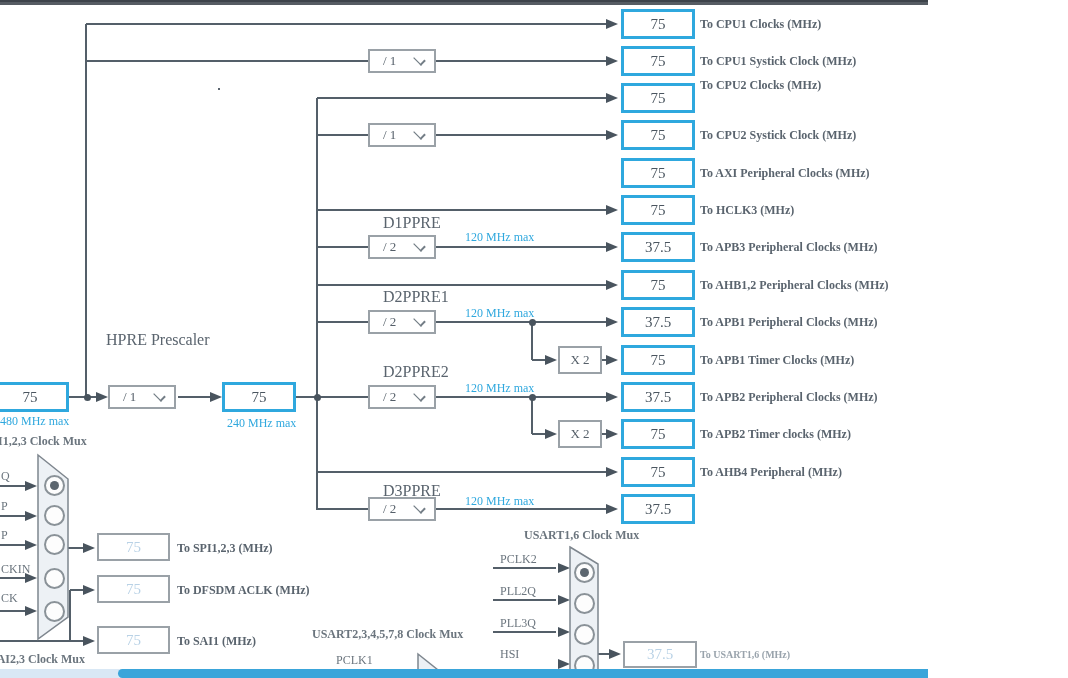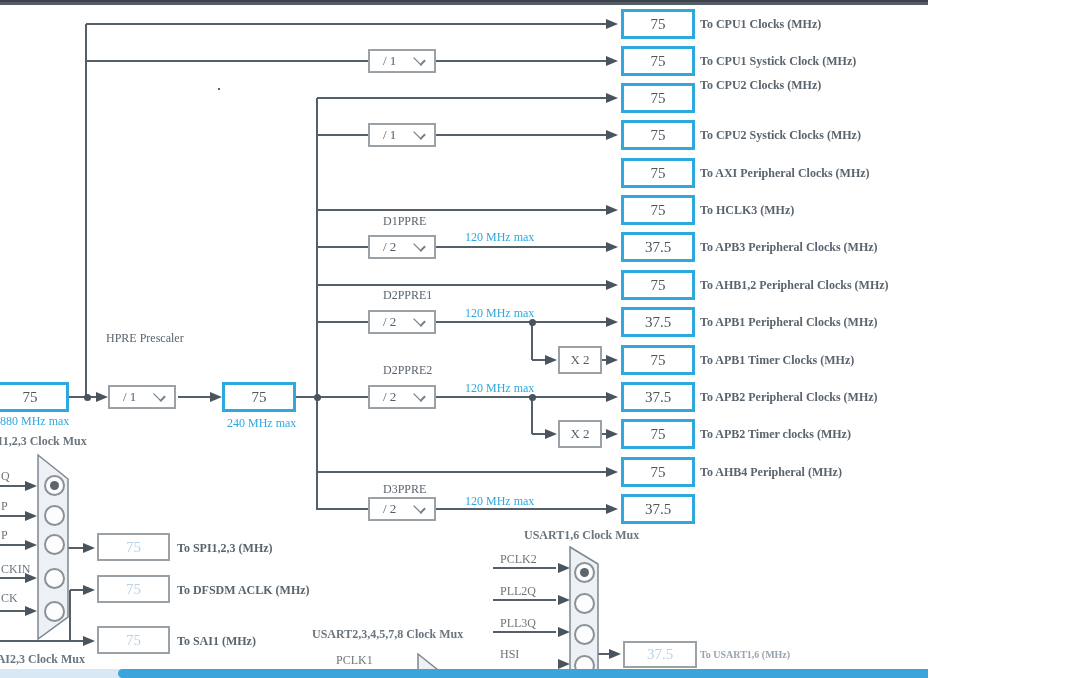--- a/index.html
+++ b/index.html
@@ -20,21 +20,21 @@
   .gbox{position:absolute;width:69px;height:24px;border:2px solid #9aa1a7;background:#fff;
         color:#b9d2e6;font-size:15px;line-height:24px;text-align:center;z-index:5;}
   .xbox{position:absolute;width:40px;height:24px;border:2px solid #9aa1a7;background:#fff;
         color:#555f69;font-size:13px;line-height:24px;text-align:center;z-index:5;}
   
   .lbl{position:absolute;font-size:12px;font-weight:bold;color:#5a646e;line-height:30px;
        white-space:nowrap;z-index:5;}
   .lbl-dis{position:absolute;font-size:10px;font-weight:bold;color:#99a3ac;line-height:27px;
        white-space:nowrap;z-index:5;}
   .mlab{position:absolute;font-size:12px;font-weight:bold;color:#6b757e;white-space:nowrap;z-index:5;}
-  .plab{position:absolute;font-size:12px;color:#5a646e;white-space:nowrap;z-index:5;}
+  .plab{position:absolute;font-size:16px;color:#5a646e;white-space:nowrap;z-index:5;}
   .bmax{position:absolute;font-size:12px;color:#2fa8de;white-space:nowrap;z-index:5;}
   .inlab{position:absolute;font-size:12px;color:#6b757e;white-space:nowrap;z-index:5;}
   
   .dd{position:absolute;width:64px;height:20px;border:2px solid #9aa1a7;background:#fff;z-index:5;}
   .ddv{position:absolute;left:13px;top:2px;font-size:13px;color:#555f69;}
   .chev{position:absolute;right:9px;top:3px;width:9px;height:9px;
         border-right:2px solid #737d86;border-bottom:2px solid #737d86;
         transform:rotate(45deg) scale(1,.62);}
   
   .radio{position:absolute;width:17px;height:17px;border:2px solid #8a9298;border-radius:50%;
@@ -143,21 +143,21 @@
     <polygon points="418,654 438,670 418,670"></polygon>
   </svg>
 
   <div class="vbox" style="left:621px;top:9px">75</div>
   <div class="lbl" style="left:700px;top:9px">To CPU1 Clocks (MHz)</div>
   <div class="vbox" style="left:621px;top:46px">75</div>
   <div class="lbl" style="left:700px;top:46px">To CPU1 Systick Clock (MHz)</div>
   <div class="vbox" style="left:621px;top:83px">75</div>
   <div class="lbl" style="left:700px;top:70px">To CPU2 Clocks (MHz)</div>
   <div class="vbox" style="left:621px;top:120px">75</div>
-  <div class="lbl" style="left:700px;top:120px">To CPU2 Systick Clocks (MHz)</div>
+  <div class="lbl" style="left:700px;top:120px">To CPU2 Systick Clock (MHz)</div>
   <div class="vbox" style="left:621px;top:158px">75</div>
   <div class="lbl" style="left:700px;top:158px">To AXI Peripheral Clocks (MHz)</div>
   <div class="vbox" style="left:621px;top:195px">75</div>
   <div class="lbl" style="left:700px;top:195px">To HCLK3 (MHz)</div>
   <div class="vbox" style="left:621px;top:232px">37.5</div>
   <div class="lbl" style="left:700px;top:232px">To APB3 Peripheral Clocks (MHz)</div>
   <div class="vbox" style="left:621px;top:270px">75</div>
   <div class="lbl" style="left:700px;top:270px">To AHB1,2 Peripheral Clocks (MHz)</div>
   <div class="vbox" style="left:621px;top:307px">37.5</div>
   <div class="lbl" style="left:700px;top:307px">To APB1 Peripheral Clocks (MHz)</div>
@@ -168,21 +168,21 @@
   <div class="vbox" style="left:621px;top:419px">75</div>
   <div class="lbl" style="left:700px;top:419px">To APB2 Timer clocks (MHz)</div>
   <div class="vbox" style="left:621px;top:457px">75</div>
   <div class="lbl" style="left:700px;top:457px">To AHB4 Peripheral (MHz)</div>
   <div class="vbox" style="left:621px;top:494px">37.5</div>
 
   <div class="xbox" style="left:558px;top:346px">X 2</div>
   <div class="xbox" style="left:558px;top:420px">X 2</div>
 
   <div class="vbox" style="left:-9px;top:382px;width:72px">75</div>
-  <div class="bmax" style="left:0;top:414px">880 MHz max</div>
+  <div class="bmax" style="left:0;top:414px">480 MHz max</div>
   <div class="plab" style="left:106px;top:331px">HPRE Prescaler</div>
   <div class="dd" style="left:108px;top:385px">
     <span class="ddv">/ 1</span>
     <span class="chev"></span>
   </div>
   <div class="vbox" style="left:222px;top:382px">75</div>
   <div class="bmax" style="left:227px;top:416px">240 MHz max</div>
 
   <div class="dd" style="left:368px;top:49px">
     <span class="ddv">/ 1</span>

